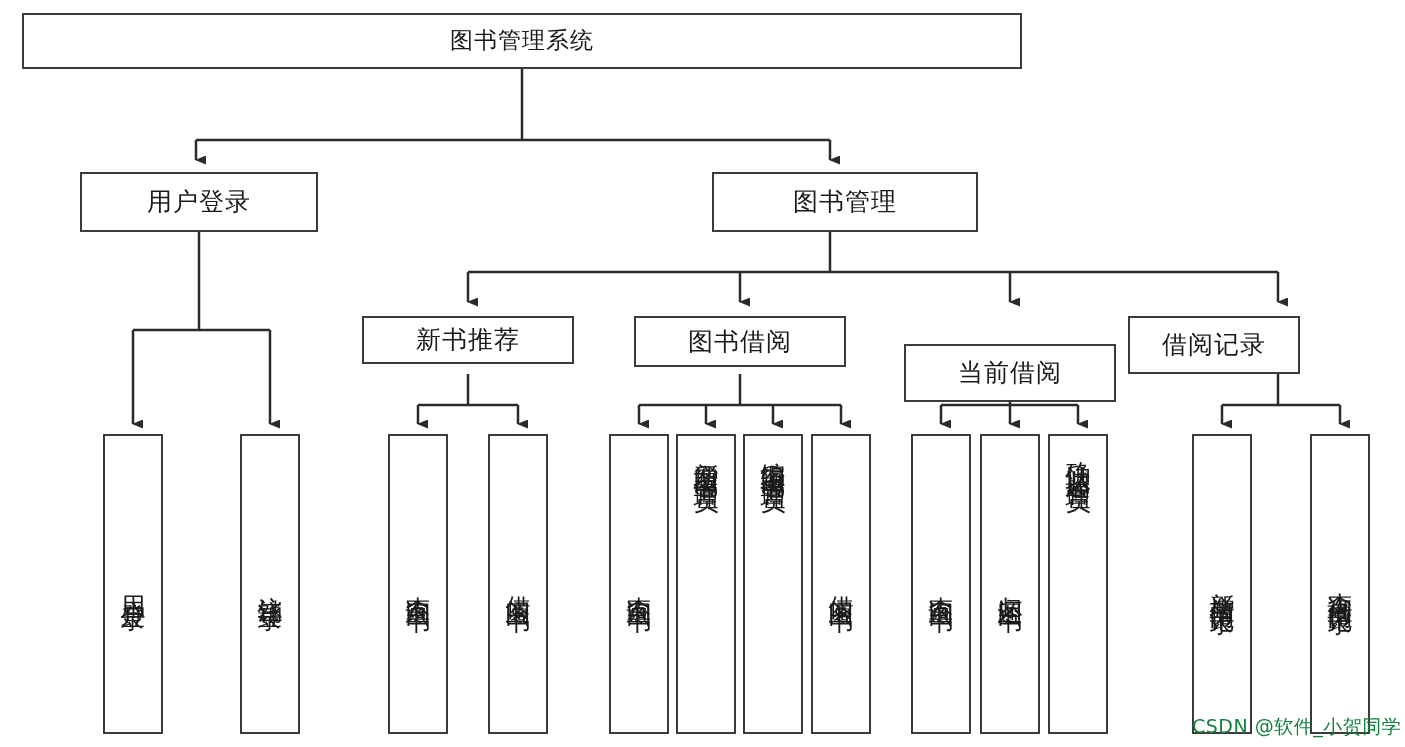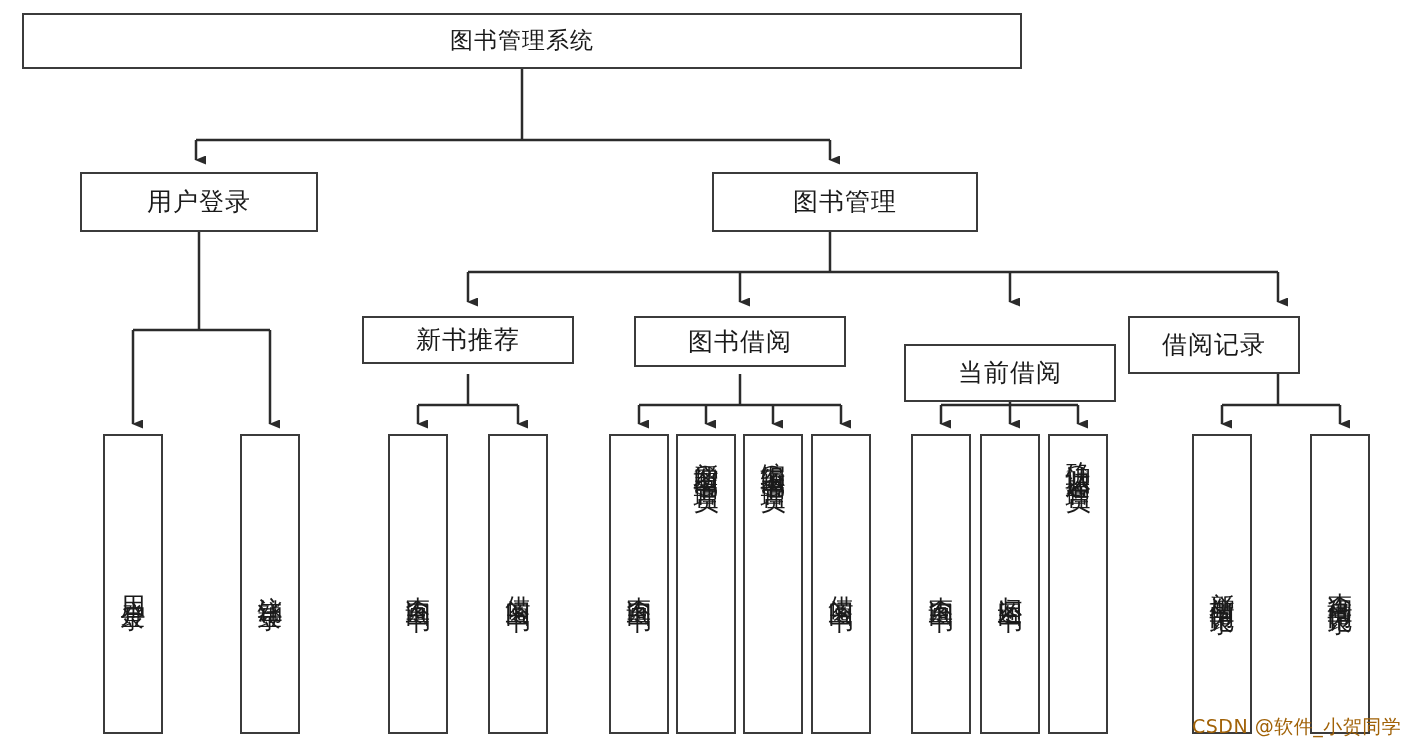--- a/index.html
+++ b/index.html
@@ -64,21 +64,21 @@
     white-space: nowrap;
   }
   
   .node.vert.centered {
     align-items: center;
     padding-top: 0;
   }
   .watermark {
     position: absolute;
     font-size: 19px;
-    color: #a16207;
+    color: #15803d;
     white-space: nowrap;
     letter-spacing: 0.5px;
   }
 </style>
 </head>
 <body>
 
 <div id="diagram-root">
 
   <svg id="edge-layer" viewBox="0 0 1405 747" width="1405" height="747" xmlns="http://www.w3.org/2000/svg">

